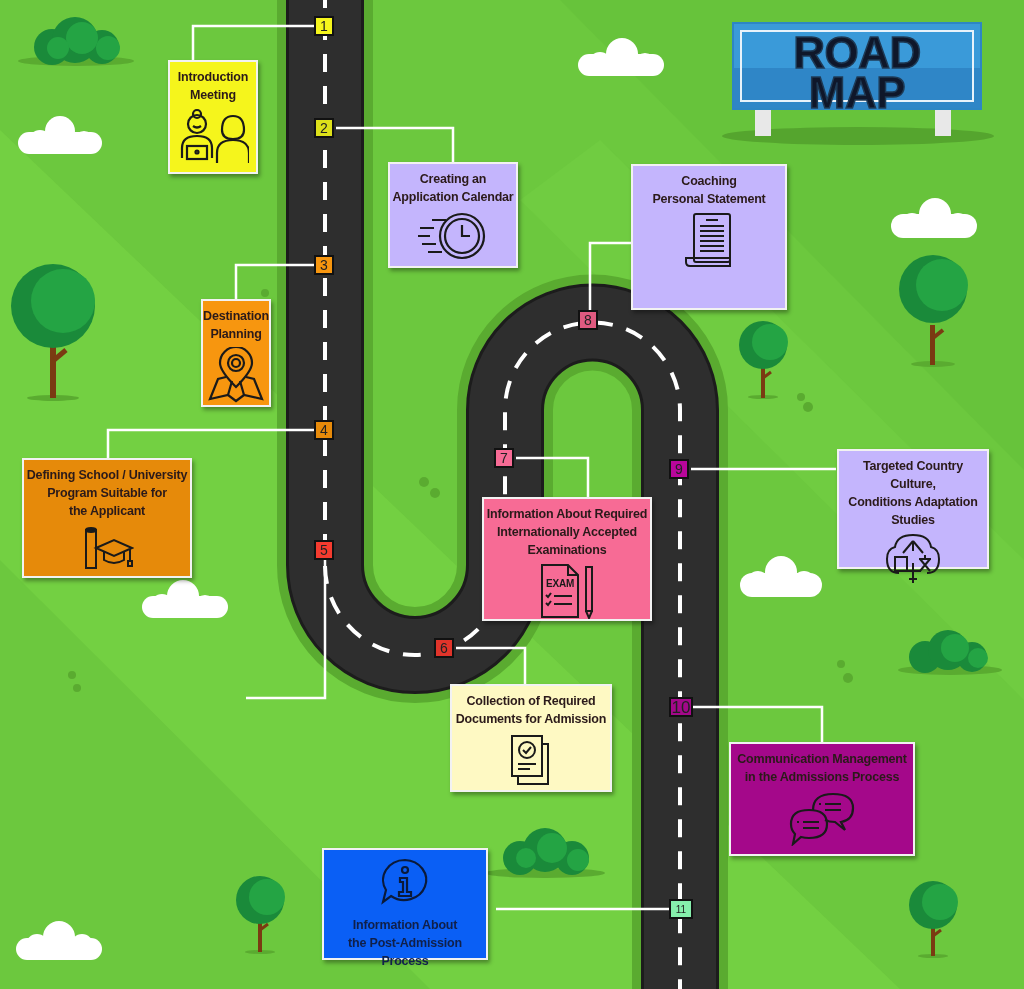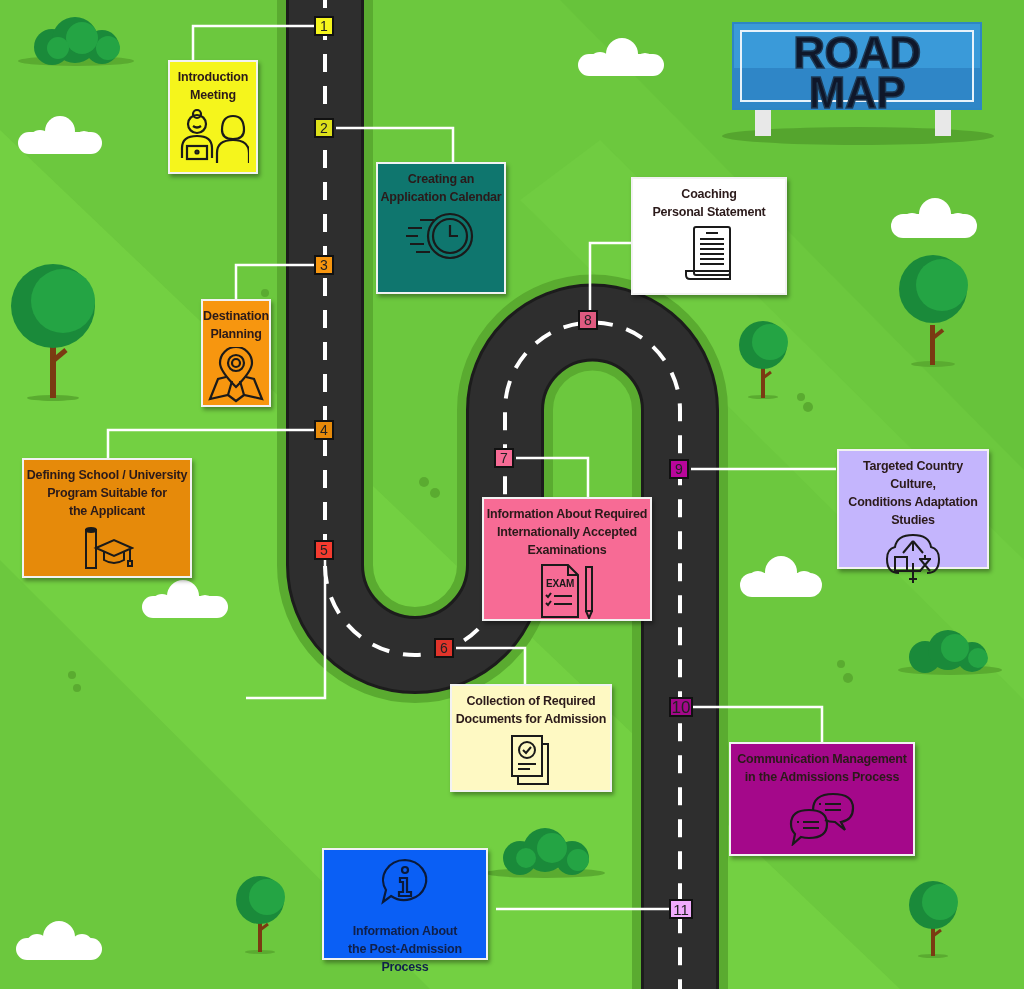--- a/index.html
+++ b/index.html
@@ -185,21 +185,21 @@
         <path d="M5 50 v-10 q0-12 15-12 q15 0 15 12 v10"></path>
           <rect x="10" y="38" width="20" height="13"></rect>
           <circle cx="20" cy="44" r="1.5"></circle>
         <path d="M45 22 q0-14 11-14 q11 0 11 14 q0 9-11 9 q-11 0-11-9z"></path>
           <path d="M40 55 v-10 q0-13 16-13 q16 0 16 13 v10"></path>
       </svg>
     </span>
   </div>
   <div class="badge" style="left:314px;top:16px;background:#f5f51c">1</div>
 
-  <div class="card" style="left:376px;top:162px;width:130px;height:132px;background:#0f766e">
+  <div class="card" style="left:388px;top:162px;width:130px;height:106px;background:#c4b5fd">
     <span class="title">Creating an
 Application Calendar</span>
     <span>
       <svg width="70" height="52" viewBox="0 0 70 52" fill="none" stroke="#1a1a1a" stroke-width="2.2">
         <circle cx="44" cy="26" r="22"></circle>
           <circle cx="44" cy="26" r="17"></circle>
           <path d="M44 15 v11 h8"></path>
         <path d="M2 18 h14 M0 26 h12 M4 34 h14 M10 42 h14 M14 10 h14"></path>
       </svg>
     </span>
@@ -265,21 +265,21 @@
           <path d="M30 2 v10 h10"></path>
         <text x="8" y="24" font-size="10" font-weight="bold" fill="#1a1a1a" stroke="none" font-family="Liberation Sans, sans-serif">EXAM</text>
         <path d="M8 32 l2 2 l3-4 M16 33 h18 M8 40 l2 2 l3-4 M16 41 h18"></path>
         <rect x="48" y="4" width="6" height="44"></rect>
           <path d="M48 48 l3 7 l3-7"></path>
       </svg>
     </span>
   </div>
   <div class="badge" style="left:494px;top:448px;background:#f76b95">7</div>
 
-  <div class="card" style="left:631px;top:177px;width:156px;height:118px;background:#ffffff">
+  <div class="card" style="left:631px;top:164px;width:156px;height:146px;background:#c4b5fd">
     <span class="title">Coaching
 Personal Statement</span>
     <span>
       <svg width="50" height="58" viewBox="0 0 50 58" fill="none" stroke="#1a1a1a" stroke-width="2">
         <rect x="10" y="2" width="36" height="48" rx="2"></rect>
           <path d="M2 46 h44 v8 h-40 q-4 0-4-4z"></path>
         <path d="M22 8 h12 M16 14 h24 M16 19 h24 M16 24 h24 M16 29 h24 M16 34 h24 M16 39 h24"></path>
       </svg>
     </span>
   </div>
@@ -315,18 +315,18 @@
   <div class="badge" style="left:669px;top:697px;width:24px;background:#a4088a;font-size:17px">10</div>
 
   <div class="card" style="left:322px;top:848px;width:166px;height:112px;background:#0a5ff5;color:#10204a;padding-top:0">
     <span>
       <svg width="54" height="52" viewBox="0 0 54 52" fill="none" stroke="#0a1a3a" stroke-width="2.2" style="margin-top:6px">
         <path d="M27 4 a22 20 0 1 1 -14 36 l-8 6 l3-12 a22 20 0 0 1 19-30z"></path>
         <circle cx="27" cy="14" r="3"></circle>
           <path d="M22 22 h7 v14 h4 v4 h-12 v-4 h4 v-10 h-3z"></path>
       </svg>
     </span>
-    <span class="title" style="margin-top:14px">Information About
+    <span class="title" style="margin-top:8px">Information About
 the Post-Admission Process</span>
   </div>
-  <div class="badge" style="left:669px;top:899px;width:24px;background:#f0abfc;font-size:15px">11</div>
+  <div class="badge" style="left:669px;top:899px;width:24px;background:#86efac;font-size:10px">11</div>
 
 </div>
 
 </body></html>

